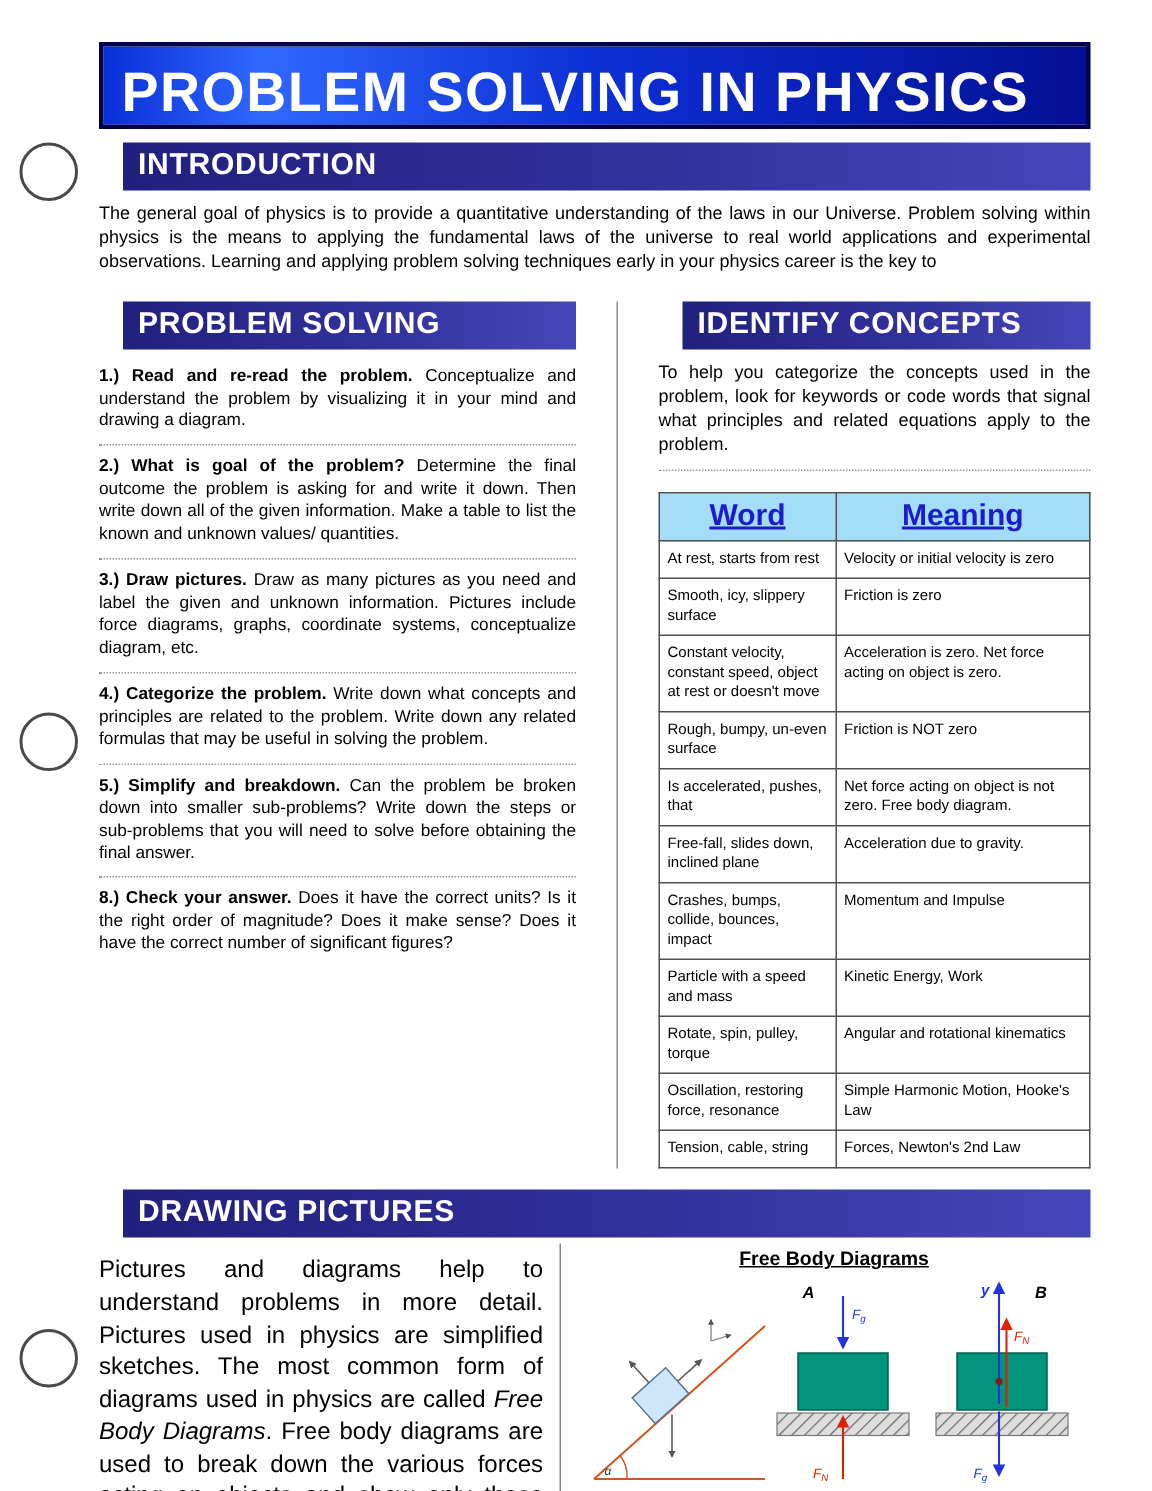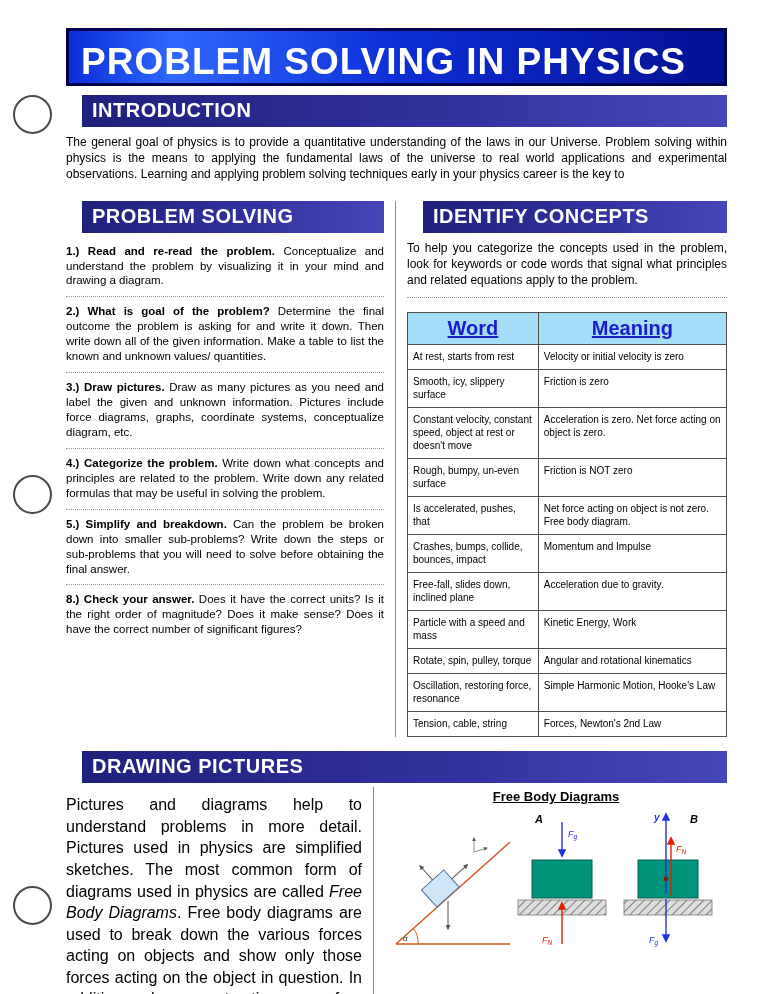--- a/index.html
+++ b/index.html
@@ -42,21 +42,21 @@
     color: #ffffff; font-weight: bold; font-size: 20px;
     padding: 4px 10px 5px 10px; letter-spacing: 0.5px; margin-left: 16px;
   }
   .body-text {
     font-size: 12px; line-height: 1.35; color: #000;
     text-align: justify;
     margin-top: 7px;
   }
   .intro-section { margin-bottom: 18px; }
 
-  .two-col { display: flex; align-items: stretch; }
+  .two-col { display: flex; align-items: stretch; gap: 16px; }
   .col-left  { width: 318px; }
   .col-right { flex: 1; }
   .vdiv { width: 1px; background: #8a8a8a; margin: 0 11px; }
 
   .steps { margin-top: 4px; }
   .step {
     font-size: 11.5px; line-height: 1.3; text-align: justify;
     padding: 7px 0 8px 0;
     border-bottom: 1px dotted #999;
   }
@@ -160,26 +160,26 @@
               </tr>
             <tr>
                 <td class="word-col">Rough, bumpy, un-even surface</td>
                 <td>Friction is NOT zero</td>
               </tr>
             <tr>
                 <td class="word-col">Is accelerated, pushes, that</td>
                 <td>Net force acting on object is not zero. Free body diagram.</td>
               </tr>
             <tr>
+                <td class="word-col">Free-fall, slides down, inclined plane</td>
+                <td>Acceleration due to gravity.</td>
+              </tr>
+            <tr>
                 <td class="word-col">Crashes, bumps, collide, bounces, impact</td>
                 <td>Momentum and Impulse</td>
-              </tr>
-            <tr>
-                <td class="word-col">Free-fall, slides down, inclined plane</td>
-                <td>Acceleration due to gravity.</td>
               </tr>
             <tr>
                 <td class="word-col">Particle with a speed and mass</td>
                 <td>Kinetic Energy, Work</td>
               </tr>
             <tr>
                 <td class="word-col">Rotate, spin, pulley, torque</td>
                 <td>Angular and rotational kinematics</td>
               </tr>
             <tr>

